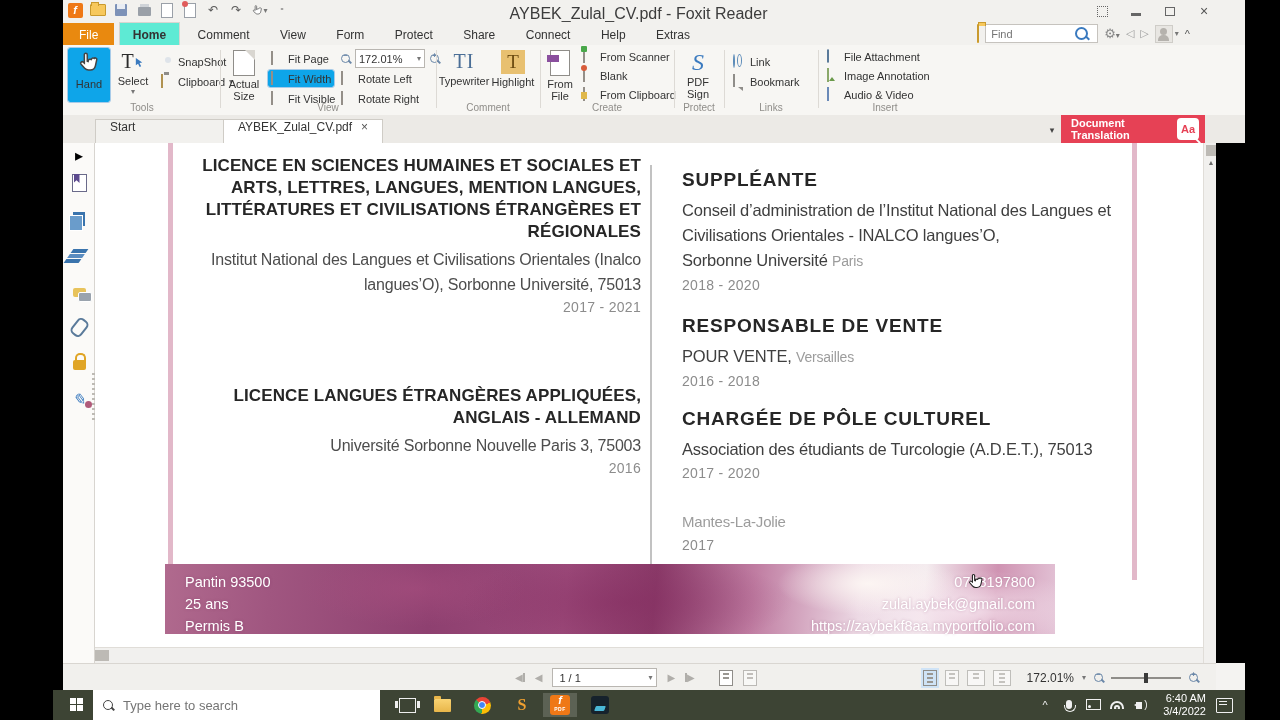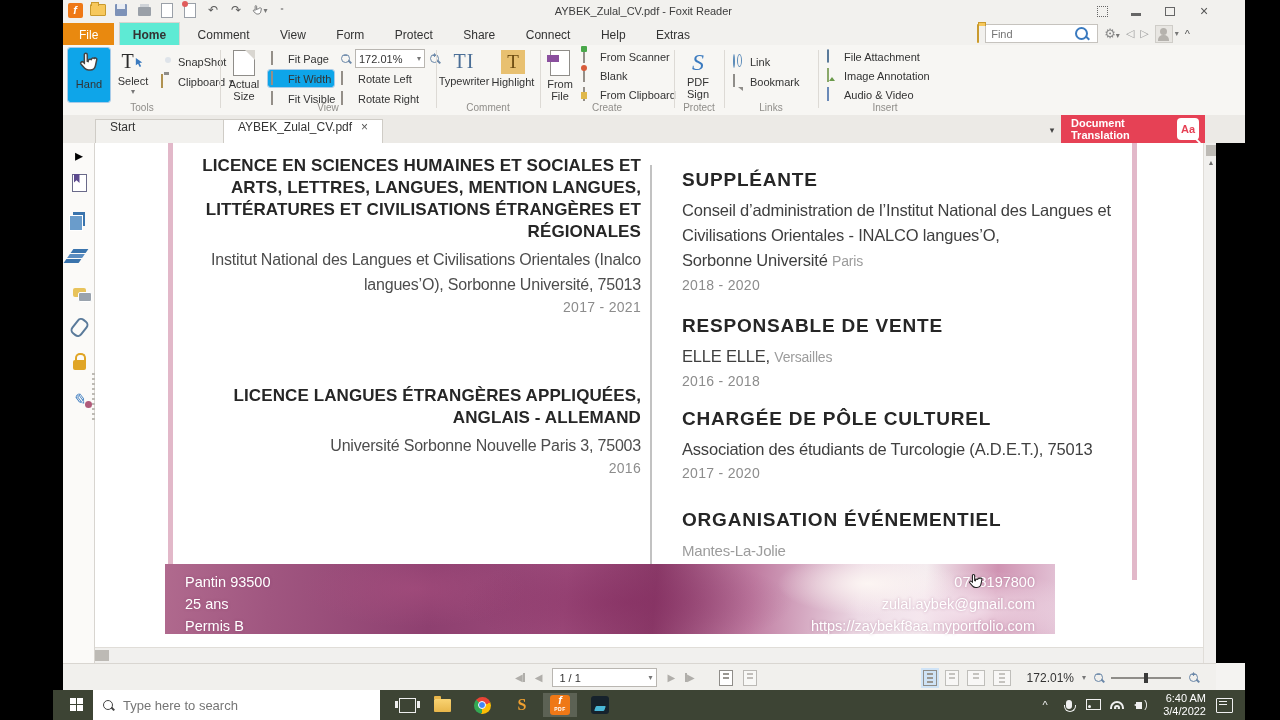--- a/index.html
+++ b/index.html
@@ -14,21 +14,21 @@
   .foxitlogo{width:15px;height:15px;background:#ef7816;border-radius:2px;color:#fff;font-weight:bold;font-style:italic;font-size:11px;display:flex;align-items:center;justify-content:center;}
   .t-folder{width:14px;height:10px;background:#f7c85c;border:1px solid #c99a2e;border-radius:1px;position:relative;}
   .t-folder:before{content:"";position:absolute;left:0;top:-3px;width:6px;height:3px;background:#f7c85c;border:1px solid #c99a2e;border-bottom:none;}
   .t-floppy{width:12px;height:12px;background:#7d92b8;border-radius:1px;position:relative;}
   .t-floppy:before{content:"";position:absolute;left:2px;top:0;width:8px;height:5px;background:#e8ecf3;}
   .t-print{width:13px;height:9px;background:#9aa0a8;border-radius:1px;position:relative;margin-top:3px;}
   .t-print:before{content:"";position:absolute;left:2px;top:-3px;width:9px;height:3px;background:#cfd3d8;}
   .t-doc{width:10px;height:13px;background:#fff;border:1px solid #9aa0a8;}
   .t-docstar{width:10px;height:13px;background:#fff;border:1px solid #9aa0a8;position:relative;}
   .t-docstar:before{content:"";position:absolute;left:-3px;top:-3px;width:6px;height:6px;background:#e05c5c;border-radius:50%;}
-  .wintitle{position:absolute;top:5px;left:50%;transform:translateX(-56%);font-size:11px;color:#3c3c3c;white-space:nowrap;}
+  .wintitle{position:absolute;top:5px;left:50%;transform:translateX(-56%);font-size:16px;color:#3c3c3c;white-space:nowrap;}
   .winctrls{position:absolute;right:24px;top:0;display:flex;height:22px;}
   .wbtn{width:34px;height:22px;display:flex;align-items:center;justify-content:center;color:#555;font-size:11px;}
   .w-full{width:9px;height:9px;border:1px dotted #666;}
   .w-min{width:10px;height:3px;background:#666;margin-top:6px;}
   .w-rest{width:8px;height:7px;border:1px solid #666;position:relative;background:#f2f1ee;}
   .w-rest:before{content:"";position:absolute;left:2px;top:-3px;width:8px;height:7px;border:1px solid #666;z-index:-1;}
   
   #menubar{position:absolute;left:0;top:22px;width:100%;height:23px;background:#f2f1ee;border-bottom:1px solid #e3e1dd;}
   .mtab{height:23px;padding:0 13px;display:inline-flex;align-items:center;font-size:12px;color:#333;cursor:default;}
   .mtab.filetab{background:#e9890f;color:#fff;padding:0 16px;}
@@ -474,30 +474,29 @@
       <div class="d">2016</div>
     </div>
 
     <div class="cvR" style="top:26px;">
       <div class="t">SUPPLÉANTE</div>
       <div class="o"><span>Conseil d’administration de l’Institut National des Langues et Civilisations Orientales - INALCO langues’O,</span><br><span>Sorbonne Université</span> <span class="pl">Paris</span></div>
       <div class="d">2018 - 2020</div>
     </div>
     <div class="cvR" style="top:172px;">
       <div class="t">RESPONSABLE DE VENTE</div>
-      <div class="o"><span>ELLE ELLE,</span> <span class="pl">Versailles</span></div>
+      <div class="o"><span>POUR VENTE,</span> <span class="pl">Versailles</span></div>
       <div class="d">2016 - 2018</div>
     </div>
     <div class="cvR" style="top:265px;">
       <div class="t">CHARGÉE DE PÔLE CULTUREL</div>
       <div class="o">Association des étudiants de Turcologie (A.D.E.T.), 75013</div>
       <div class="d">2017 - 2020</div>
     </div>
     <div class="cvR" style="top:366px;">
-      <div class="t">ORGANISATION ÉVÉNEMENTIEL</div>
       <div class="o pl" style="font-size:15px;">Mantes-La-Jolie</div>
       <div class="d">2017</div>
     </div>
 
     <div id="banner">
       <div class="bnl">
         <div>Pantin 93500</div>
         <div>25 ans</div>
         <div>Permis B</div>
       </div>

